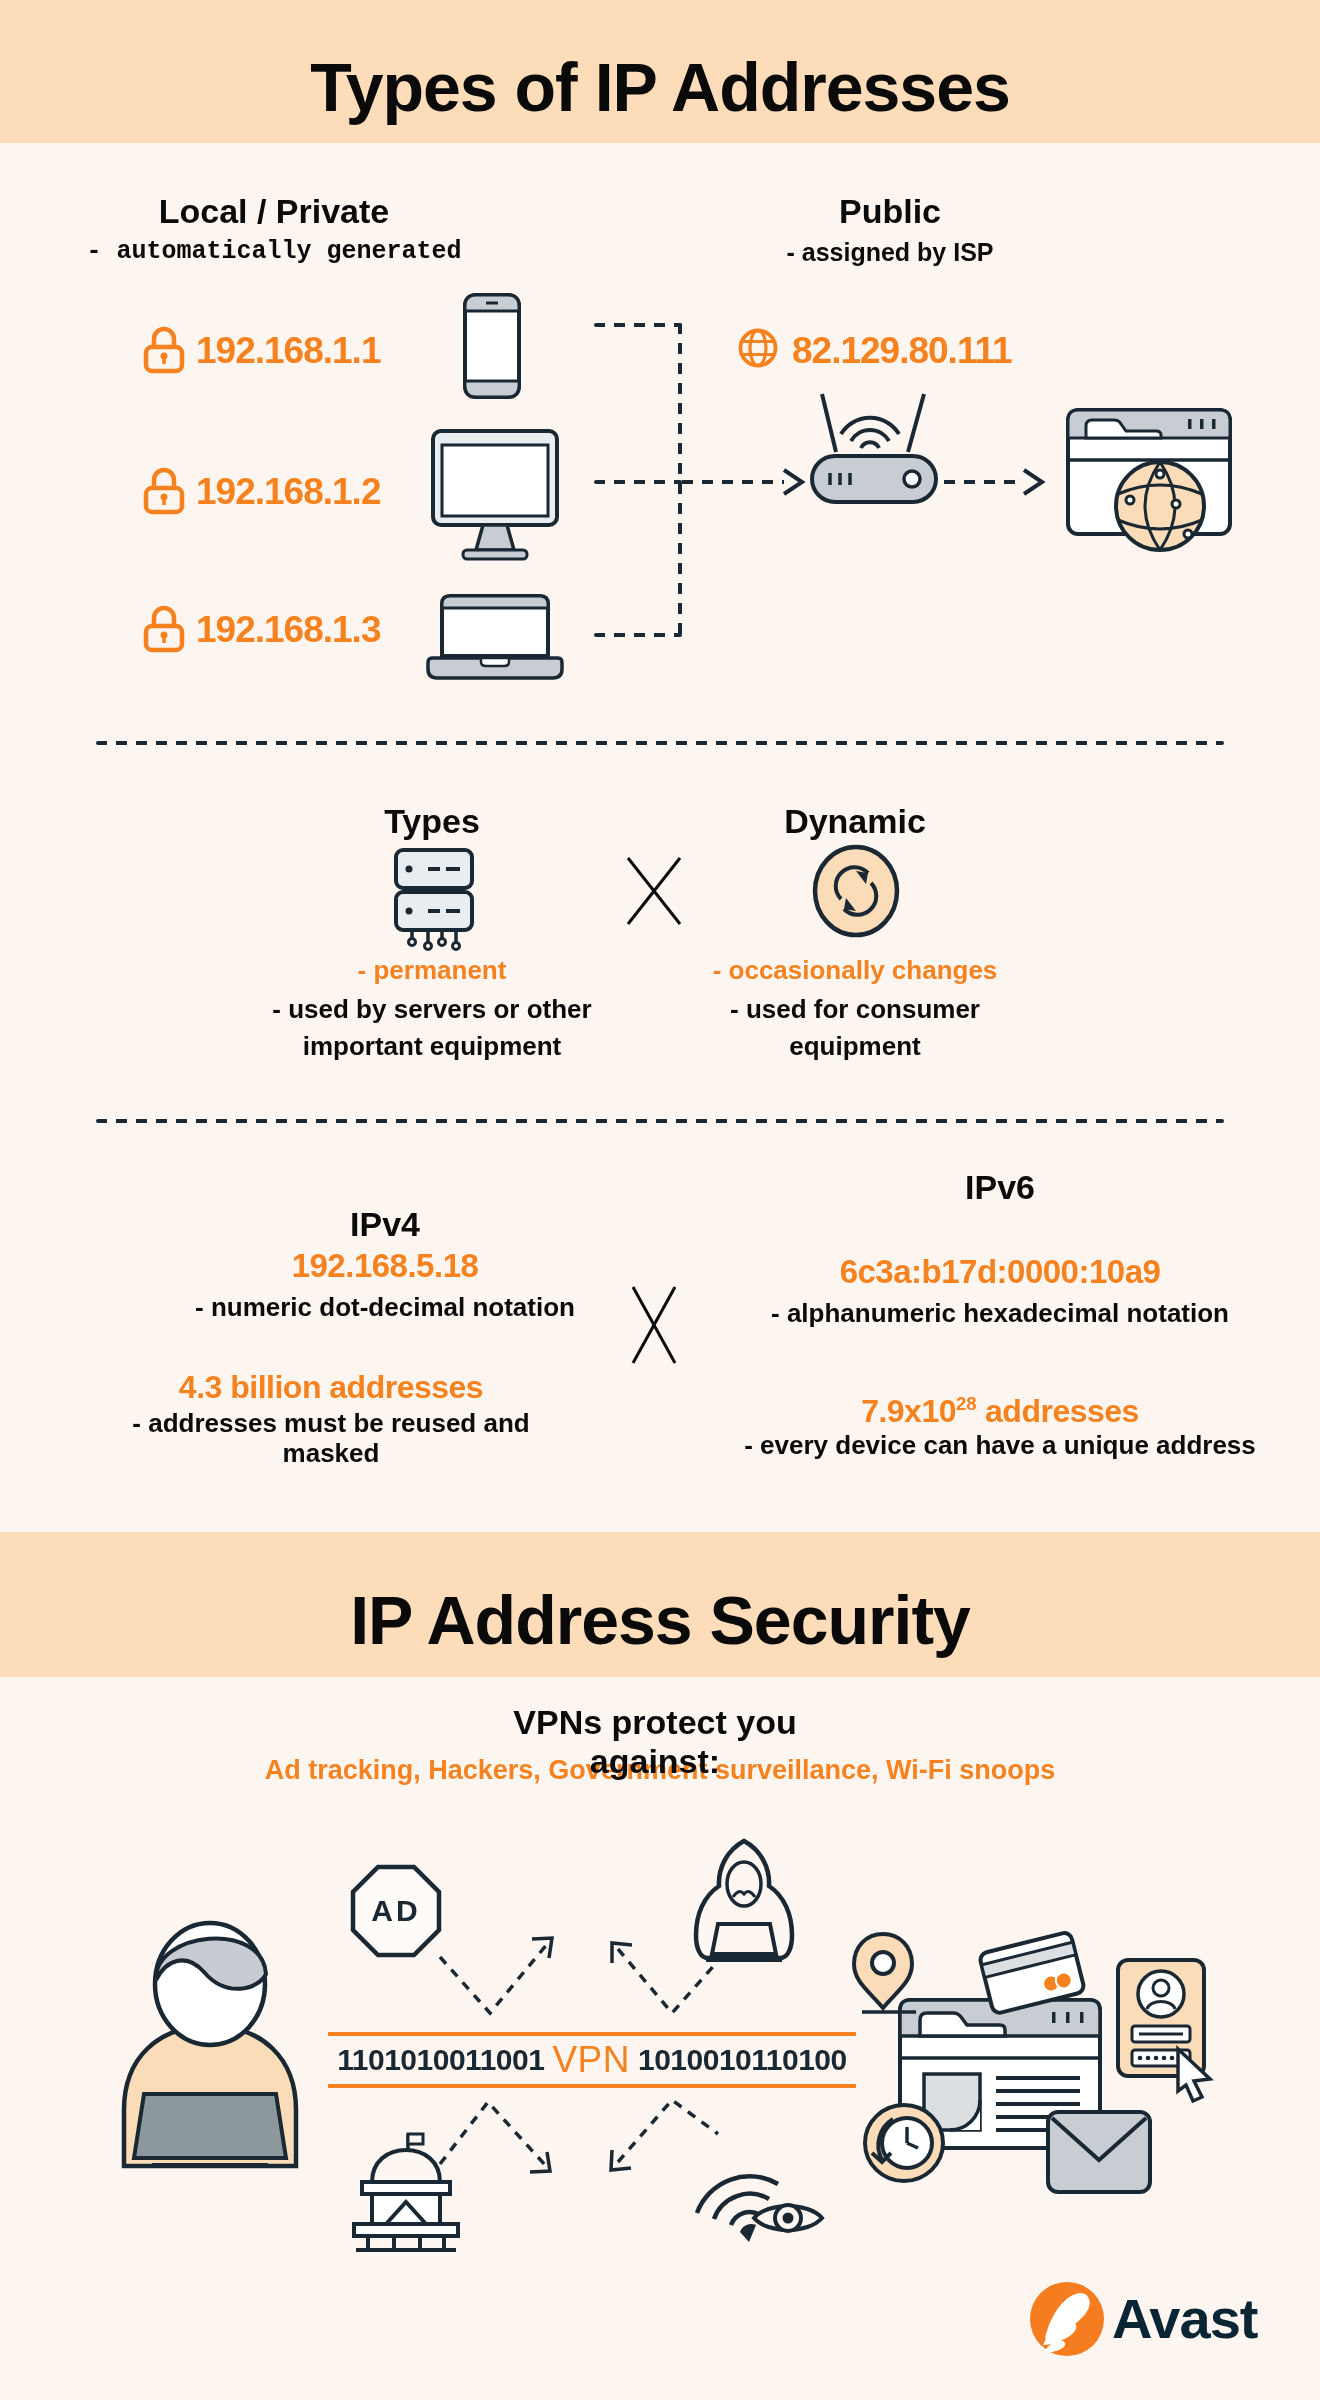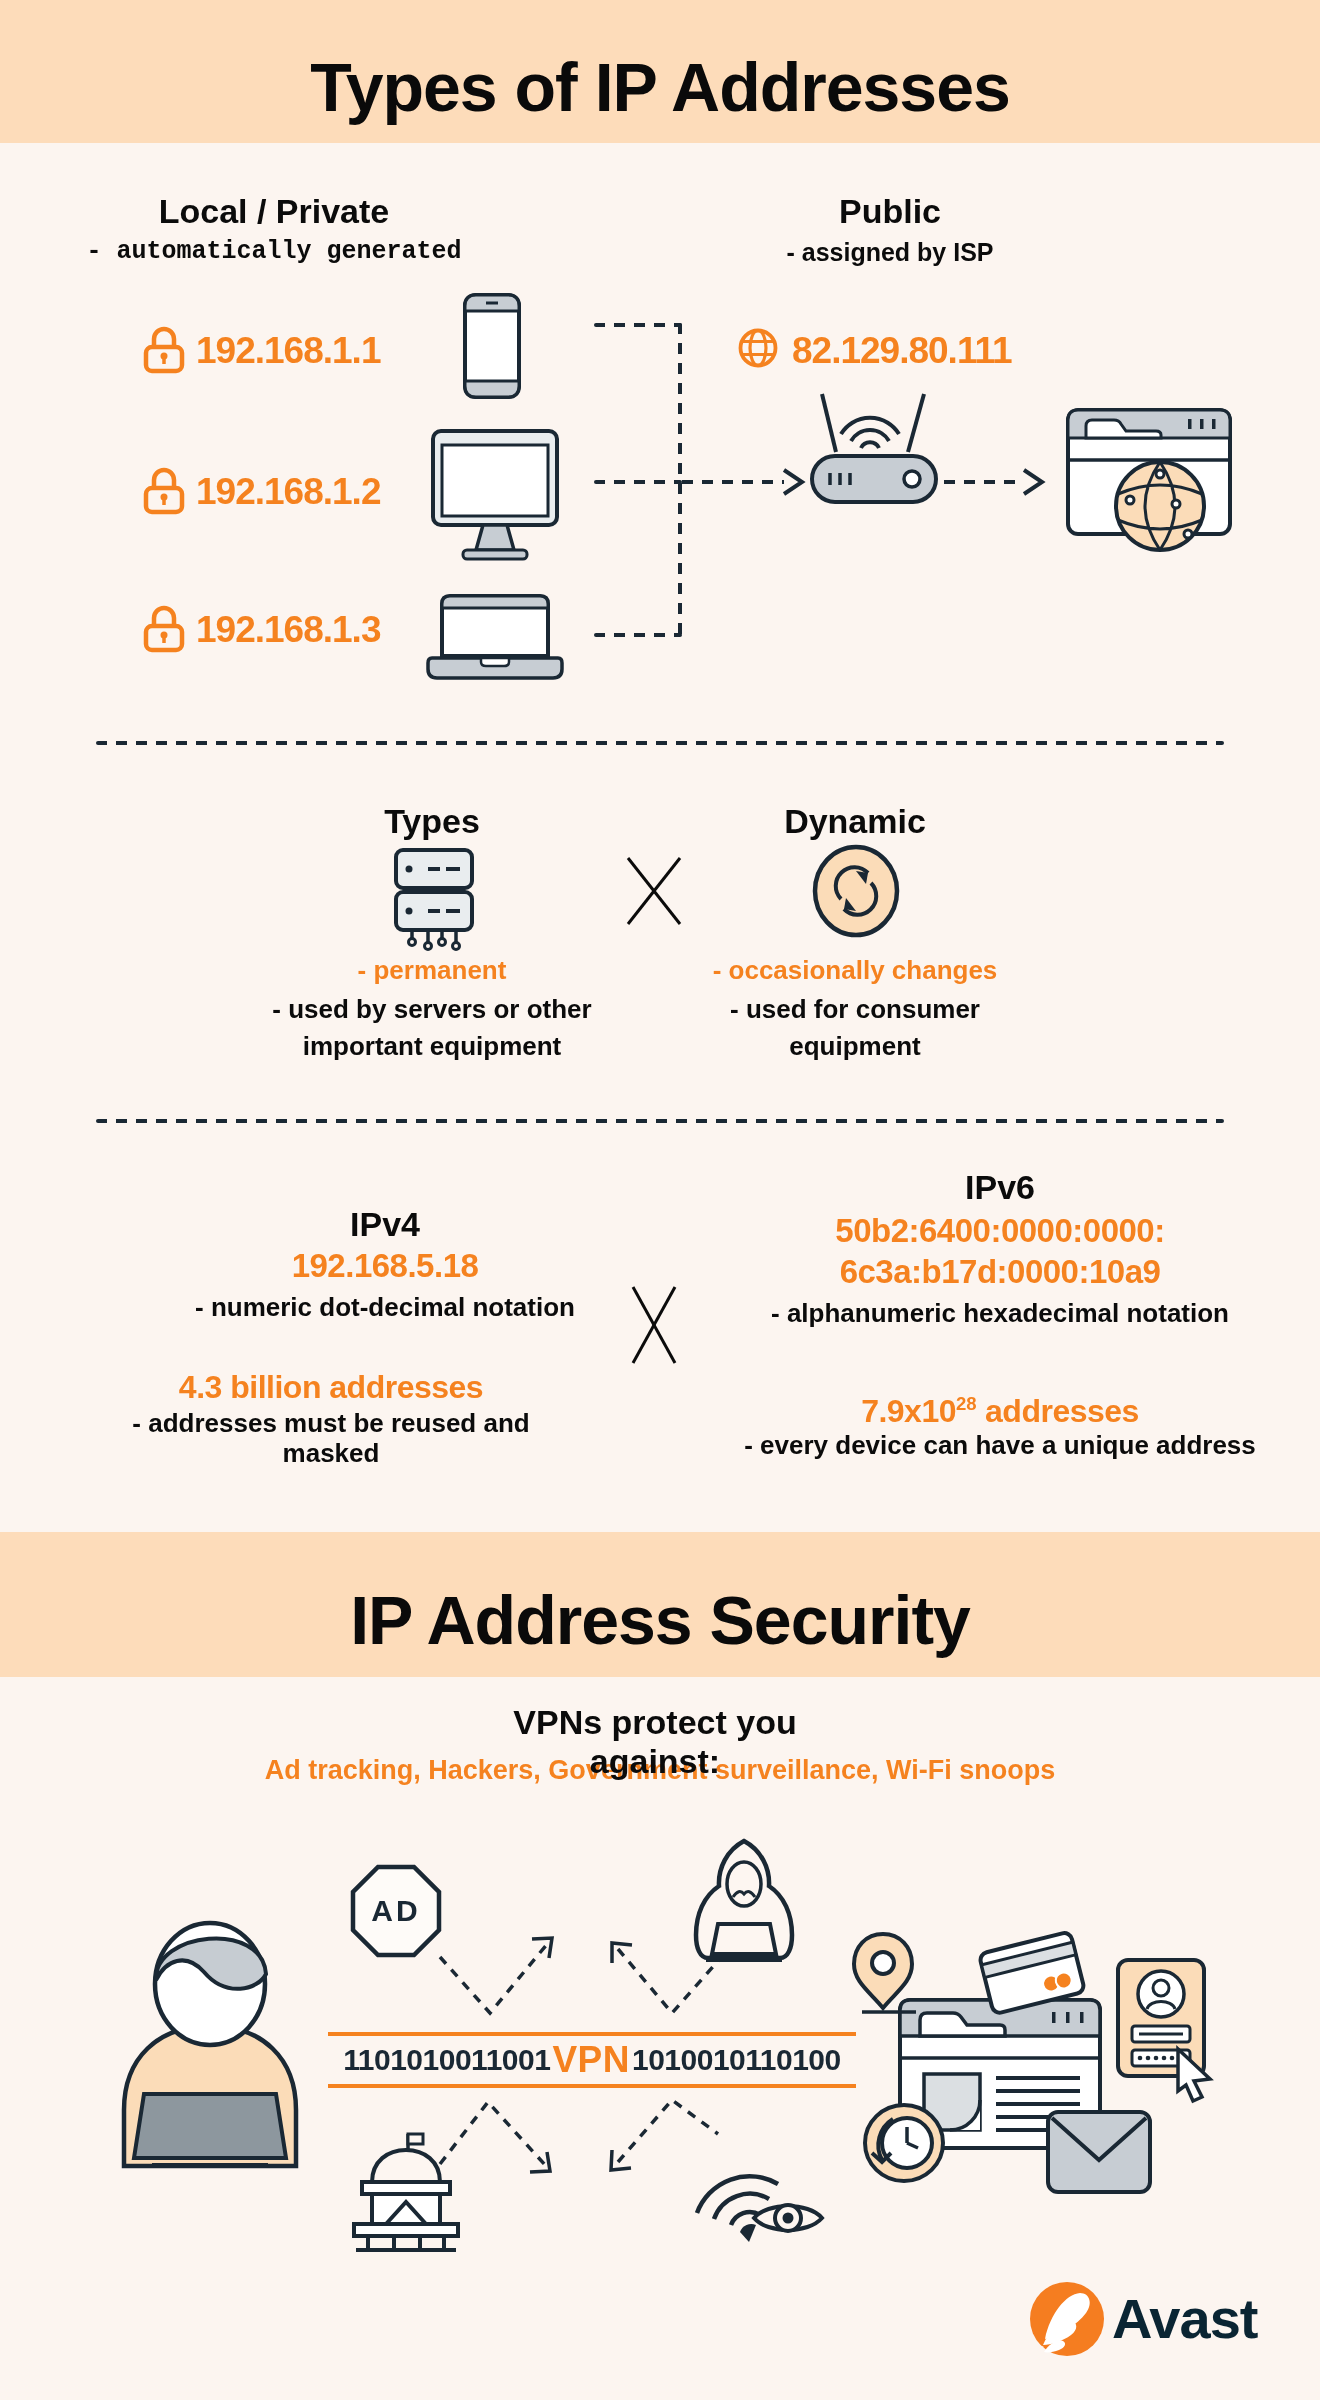--- a/index.html
+++ b/index.html
@@ -23,21 +23,21 @@
   .sup{vertical-align:super;font-size:0.58em;letter-spacing:0;}
   .dash-h{position:absolute;height:4px;border-radius:2px;
     background:repeating-linear-gradient(90deg,var(--navy) 0 11px,transparent 11px 20px);}
   .dash-v{position:absolute;width:4px;border-radius:2px;
     background:repeating-linear-gradient(180deg,var(--navy) 0 11px,transparent 11px 20px);}
   svg{position:absolute;overflow:visible;}
   .band{position:absolute;left:328px;top:2032px;width:528px;height:56px;
     border-top:4px solid var(--orange);border-bottom:4px solid var(--orange);
     display:flex;align-items:center;justify-content:center;box-sizing:border-box;}
   .band .bits{font-size:30px;font-weight:bold;color:var(--navy);letter-spacing:-0.5px;}
-  .band .vpn{font-size:37px;font-weight:bold;color:var(--orange);margin:0 2px;letter-spacing:0.5px;}
+  .band .vpn{font-size:37px;font-weight:normal;color:var(--orange);margin:0 8px;letter-spacing:0.5px;}
   .ad-label{position:absolute;left:348px;top:1894px;width:96px;text-align:center;
     font-size:30px;font-weight:bold;color:var(--navy);letter-spacing:3px;}
   .brand{position:absolute;left:1112px;top:2286px;width:210px;text-align:left;
     font-size:56px;font-weight:bold;color:#0A2533;letter-spacing:-1px;}
 </style>
 </head>
 <body>
 
 <div class="stage">
 
@@ -199,21 +199,20 @@
 
   <svg style="left:629px;top:1283px;" width="50" height="84" viewBox="0 0 50 84">
     <line x1="4" y1="4" x2="46" y2="80" stroke="#0B0B0B" stroke-width="3"></line>
     <line x1="46" y1="4" x2="4" y2="80" stroke="#0B0B0B" stroke-width="3"></line>
   </svg>
 
   <div class="t mid-orange" style="left:131px;top:1369px;width:400px;">4.3 billion addresses</div>
   <div class="t note" style="left:111px;top:1409px;width:440px;">- addresses must be reused and masked</div>
 
   <div class="t h-col" style="left:800px;top:1168px;width:400px;">IPv6</div>
-  <div class="t big-orange" style="left:780px;top:1212px;width:440px;">50b2:6400:0000:0000:</div>
   <div class="t big-orange" style="left:780px;top:1253px;width:440px;">6c3a:b17d:0000:10a9</div>
   <div class="t note" style="left:740px;top:1299px;width:520px;">- alphanumeric hexadecimal notation</div>
   <div class="t mid-orange" style="left:800px;top:1393px;width:400px;"><span>7.9x10</span><span class="sup">28</span><span> addresses</span></div>
   <div class="t note" style="left:740px;top:1431px;width:520px;">- every device can have a unique address</div>
 
   <div class="banner" style="top:1532px;height:145px;">
     <h1 style="line-height:145px;">IP Address Security</h1>
   </div>
 
   <div class="t orange" style="left:210px;top:1755px;width:900px;font-size:27px;">Ad tracking, Hackers, Government surveillance, Wi-Fi snoops</div>

